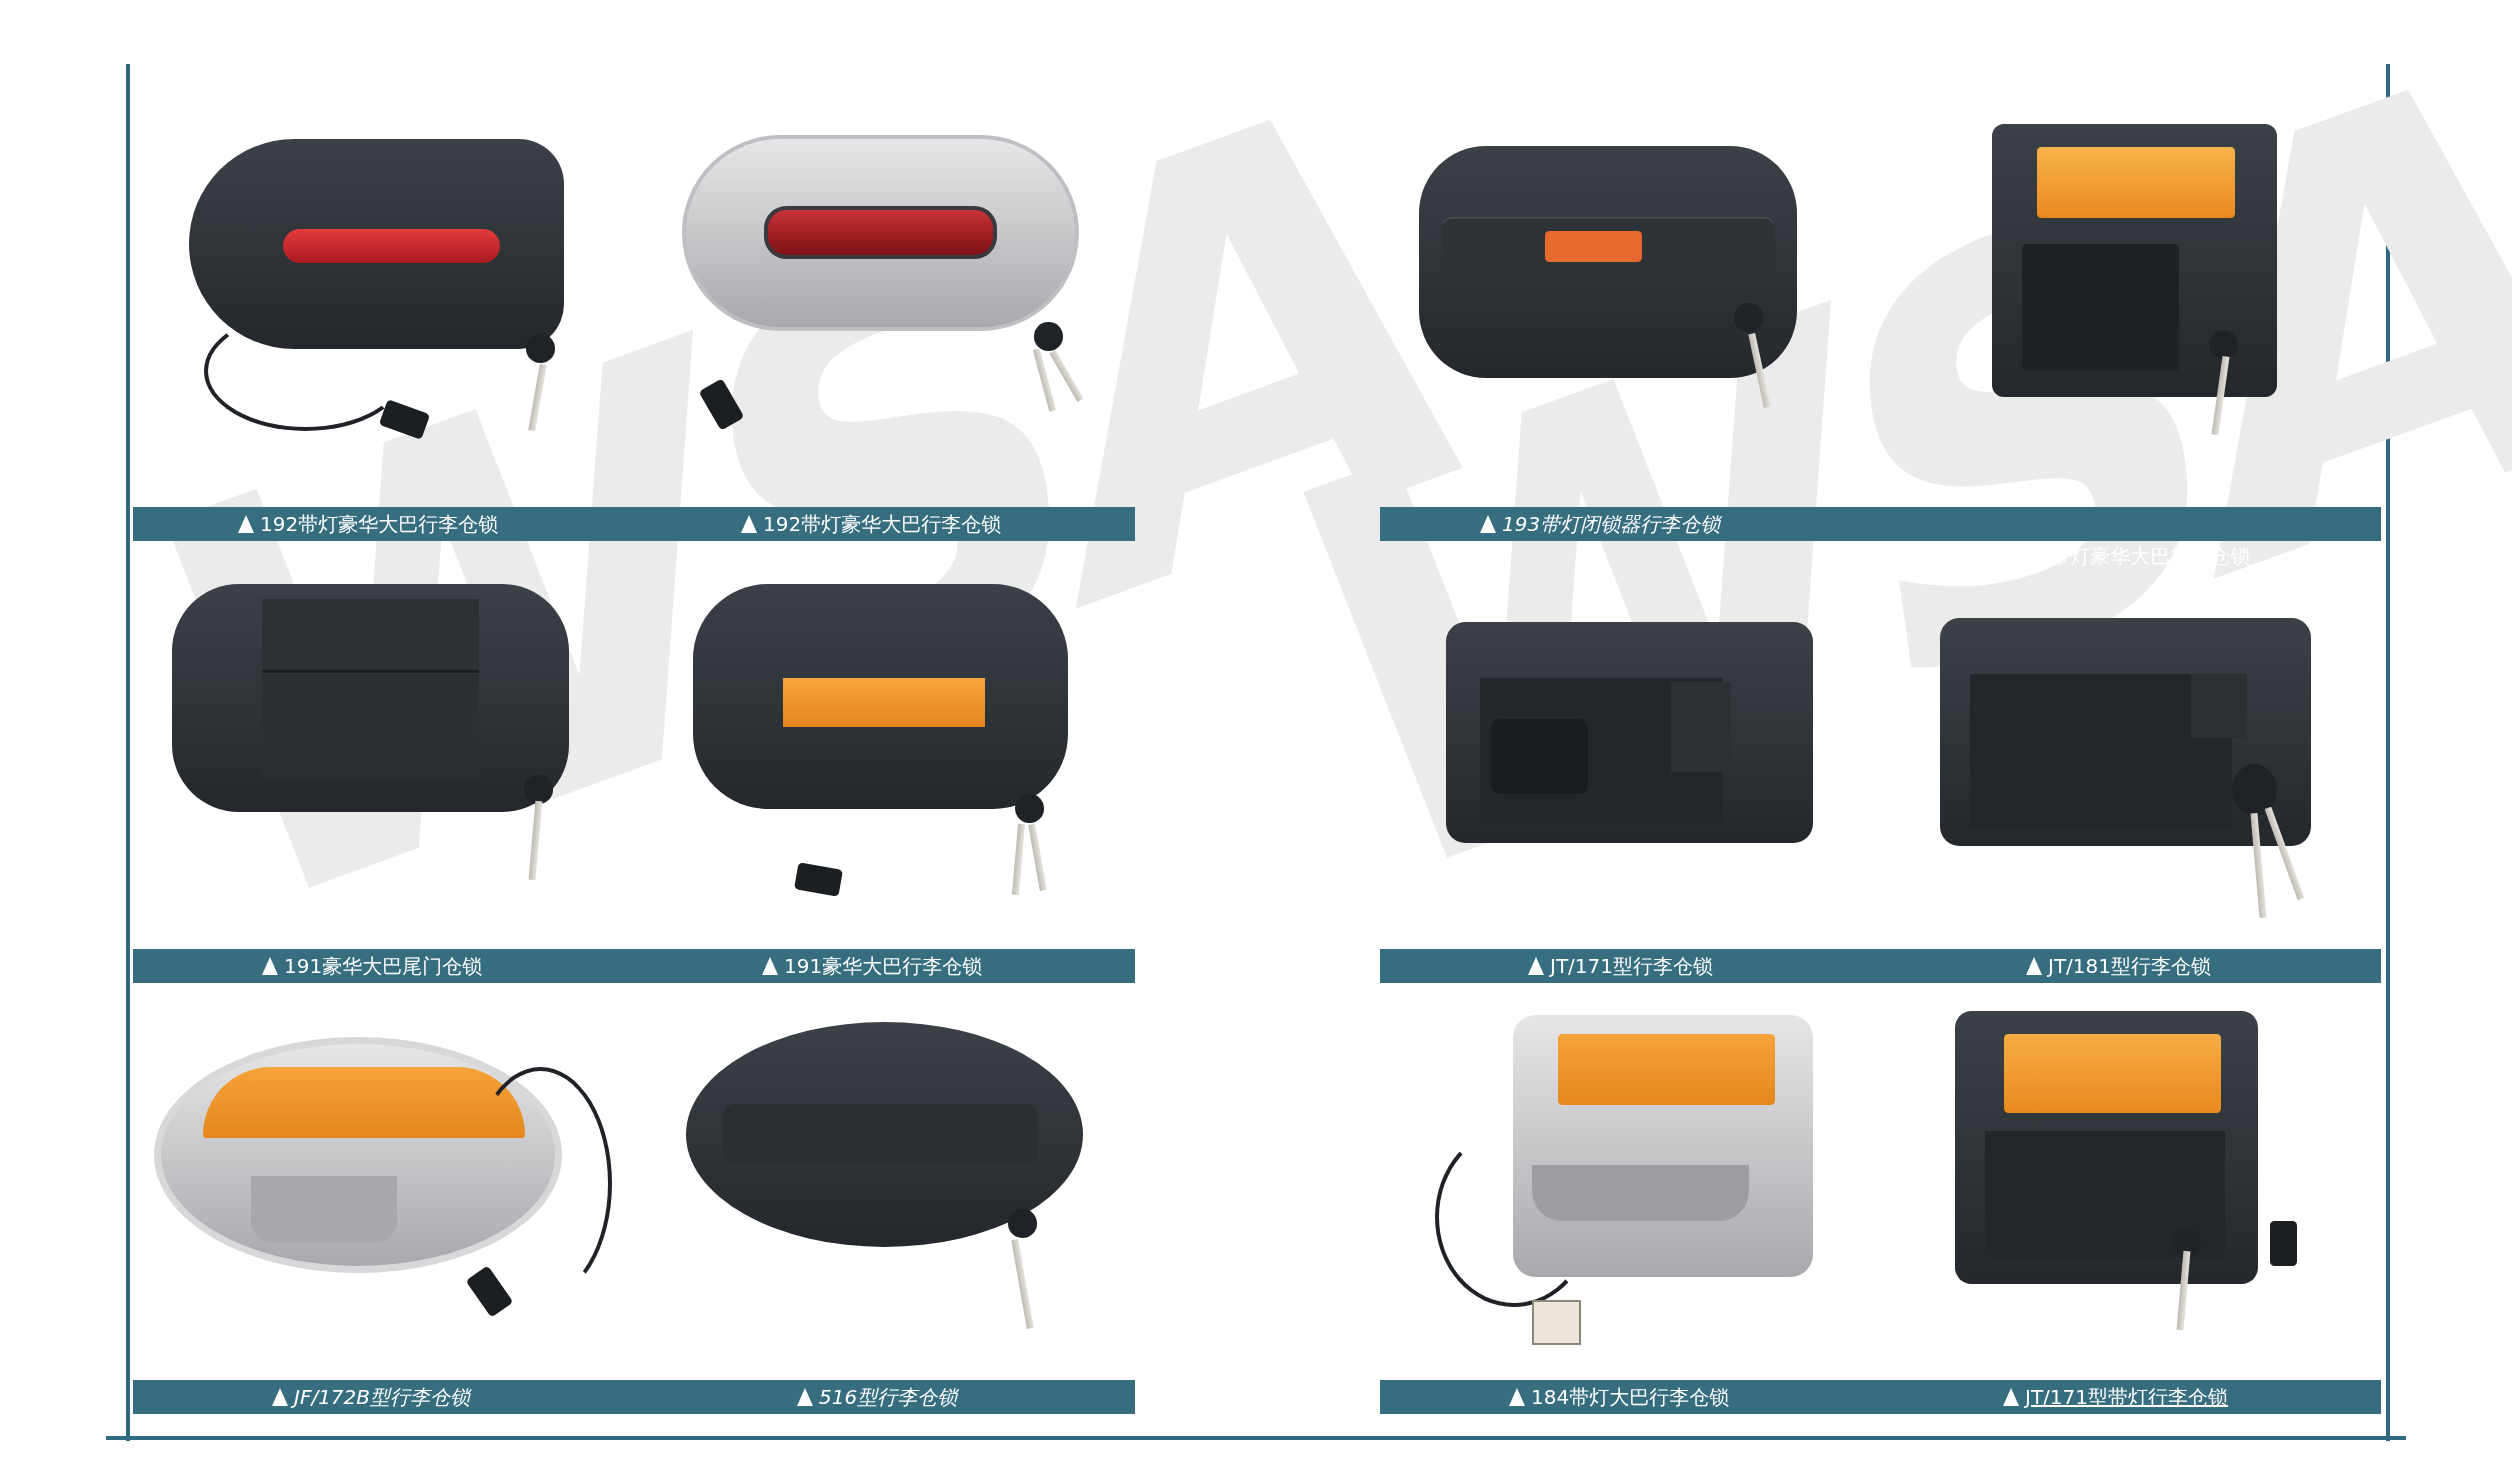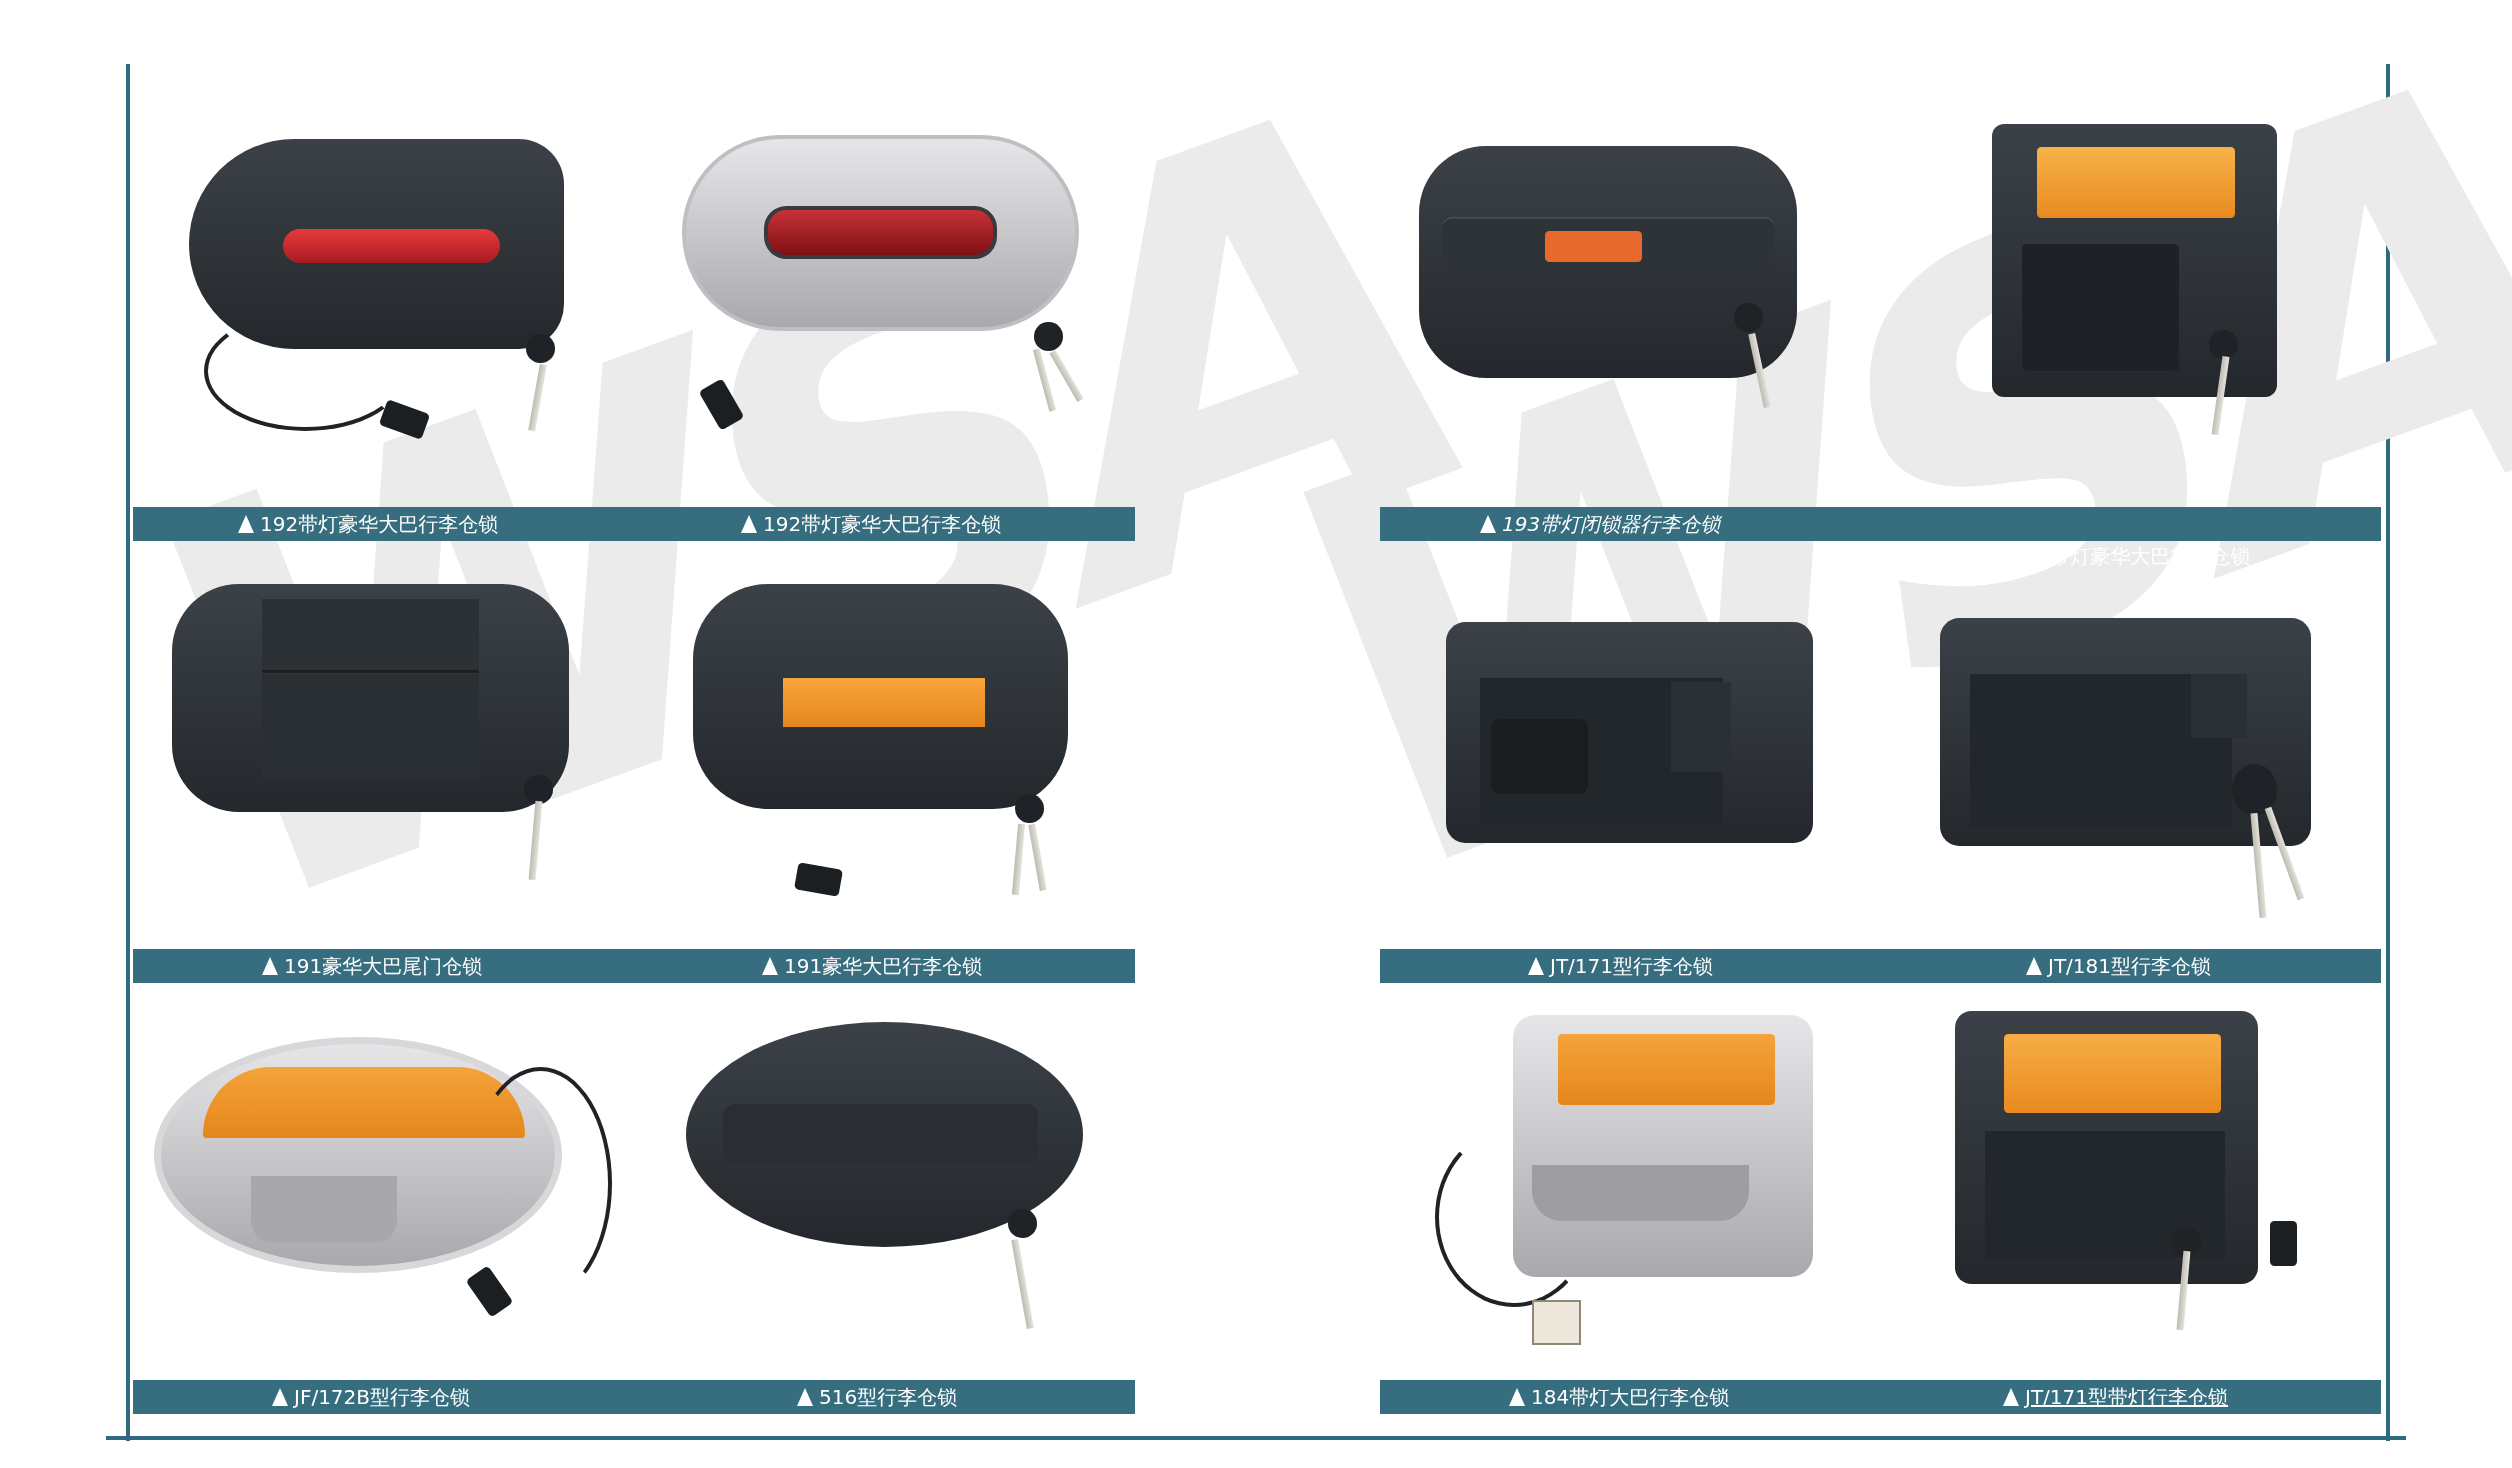--- a/index.html
+++ b/index.html
@@ -138,21 +138,21 @@
 
 <div class="product" style="left:1955px;top:1011px;width:360px;height:345px;">
   <div class="dark" style="position:absolute;left:0;top:0;width:303px;height:273px;border-radius:16.5px;"></div>
   <div style="position:absolute;left:49px;top:22.5px;width:217px;height:79px;border-radius:4.5px;background:linear-gradient(180deg,#f6ad45,#e98a1f);"></div>
   <div style="position:absolute;left:30px;top:120px;width:240px;height:127px;background:#22272b;"></div>
   <div class="keyring" style="left:217px;top:217px;"></div>
   <div class="keyblade" style="left:225px;top:240px;height:79px;transform:rotate(5deg);"></div>
   <div class="plug" style="left:315px;top:210px;"></div>
 </div>
 
-<div class="caption-bar" style="left:133px;top:1380px;width:1002px;">
+<div class="caption-bar" style="left:133px;top:1380px;width:1002px;font-style:italic;">
   <div class="cap" style="left:139px;"><span class="tri"></span><span>JF/172B型行李仓锁</span></div>
   <div class="cap" style="left:664px;"><span class="tri"></span><span>516型行李仓锁</span></div>
 </div>
 <div class="caption-bar" style="left:1380px;top:1380px;width:1001px;">
   <div class="cap" style="left:129px;"><span class="tri"></span><span>184带灯大巴行李仓锁</span></div>
   <div class="cap" style="left:623px;text-decoration:underline;"><span class="tri"></span><span>JT/171型带灯行李仓锁</span></div>
 </div>
 
 
 </body></html>

